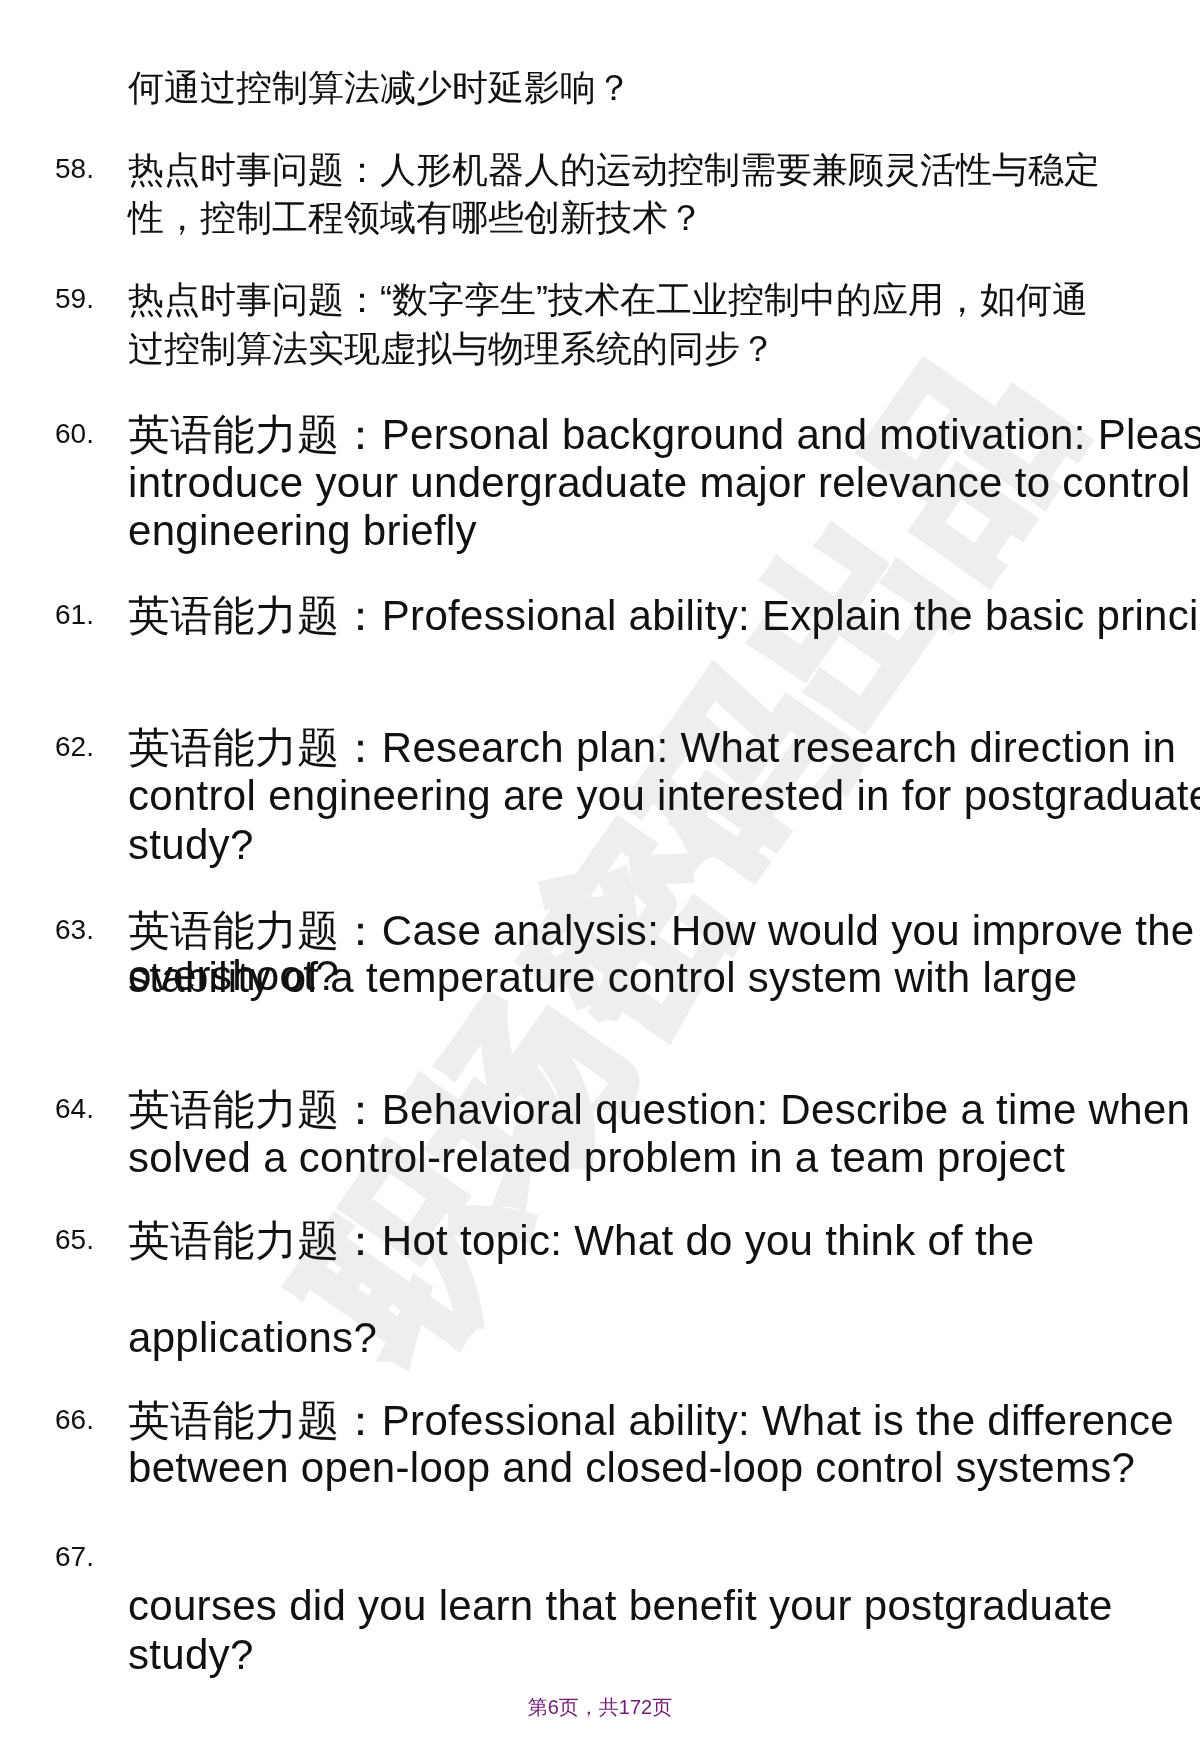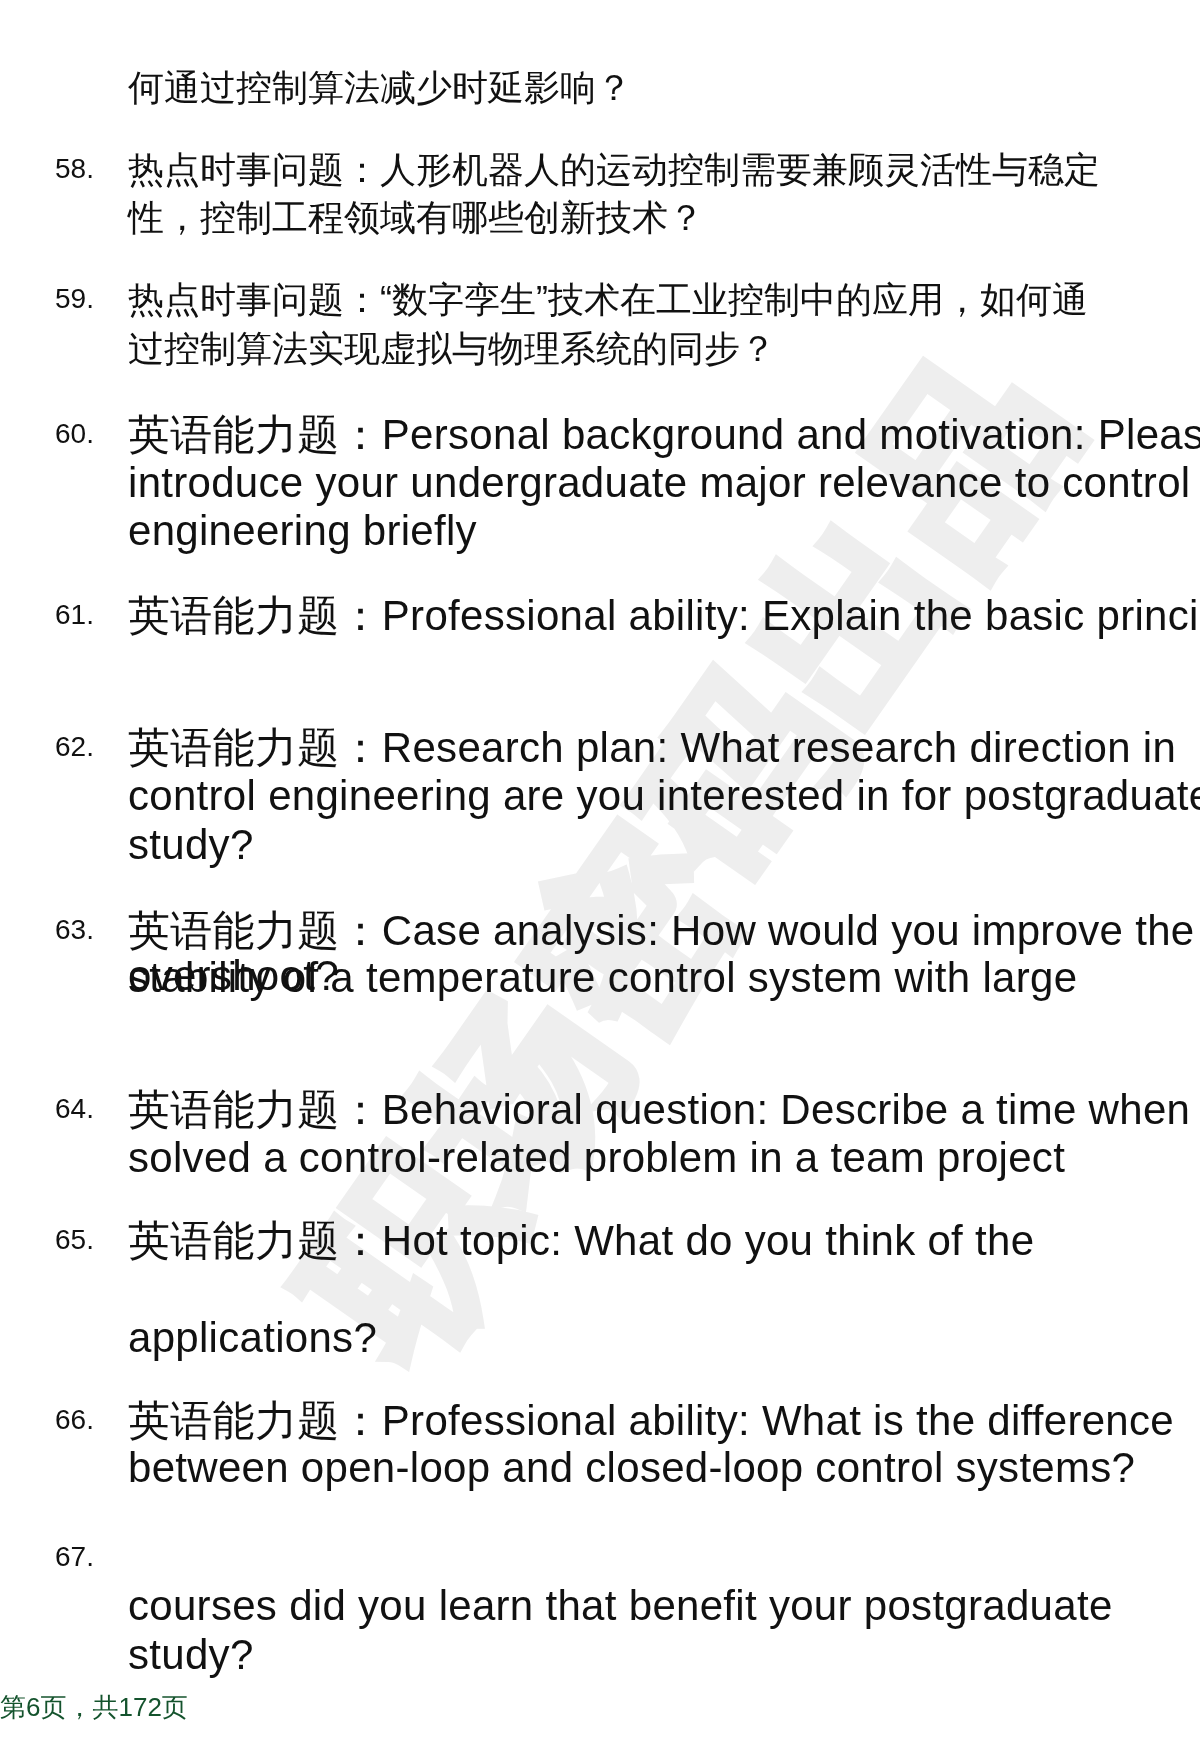--- a/index.html
+++ b/index.html
@@ -60,24 +60,25 @@
   }
   .q-line.cjk {
     font-size: 36px;
     letter-spacing: 0px;
   }
   .footer {
     position: absolute;
     left: 0;
     width: 1200px;
     top: 1690px;
+    text-align: center;
     font-family: "Liberation Sans", "DejaVu Sans", sans-serif;
-    font-size: 26px;
+    font-size: 20px;
     line-height: 34px;
-    color: #14532d;
+    color: #701a75;
   }
 </style>
 </head>
 <body>
 
 <div class="page">
 
   <div class="watermark">职场密码出品</div>
 
   <div class="q-line cjk" style="top:68px">何通过控制算法减少时延影响？</div>

